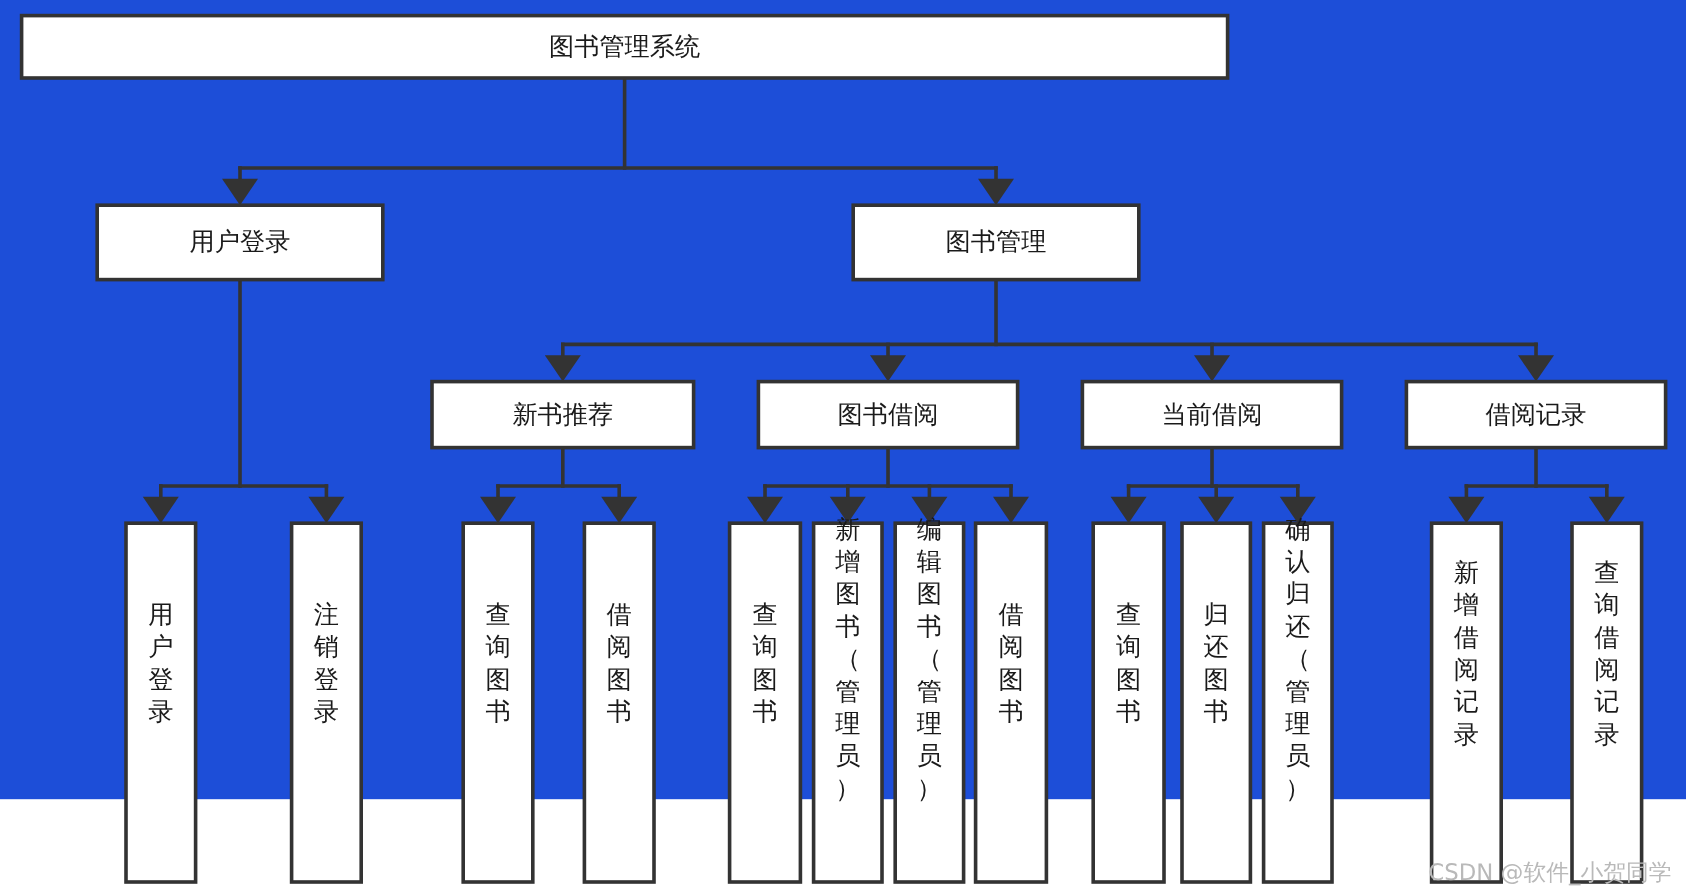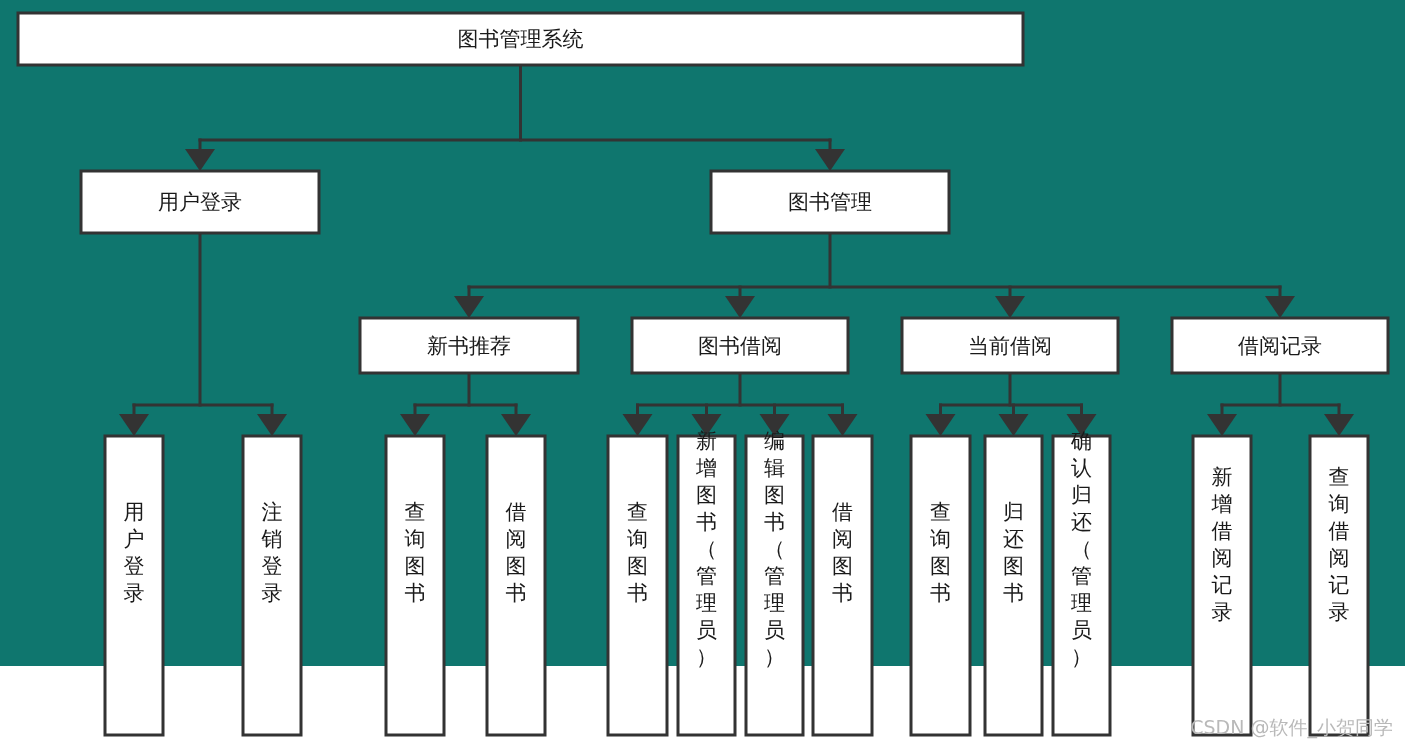--- a/index.html
+++ b/index.html
@@ -11,21 +11,21 @@
   body {
     width: 1405px;
     height: 747px;
     overflow: hidden;
     font-family: "DejaVu Sans", "Liberation Sans", sans-serif;
   }
   #diagram-root {
     position: relative;
     width: 1405px;
     height: 666px;
-    background: #0f766e;
+    background: #1d4ed8;
   }
   svg.diagram {
     display: block;
     width: 1405px;
     height: 747px;
   }
   .node-box {
     fill: #ffffff;
     stroke: #333333;
     stroke-width: 3;

